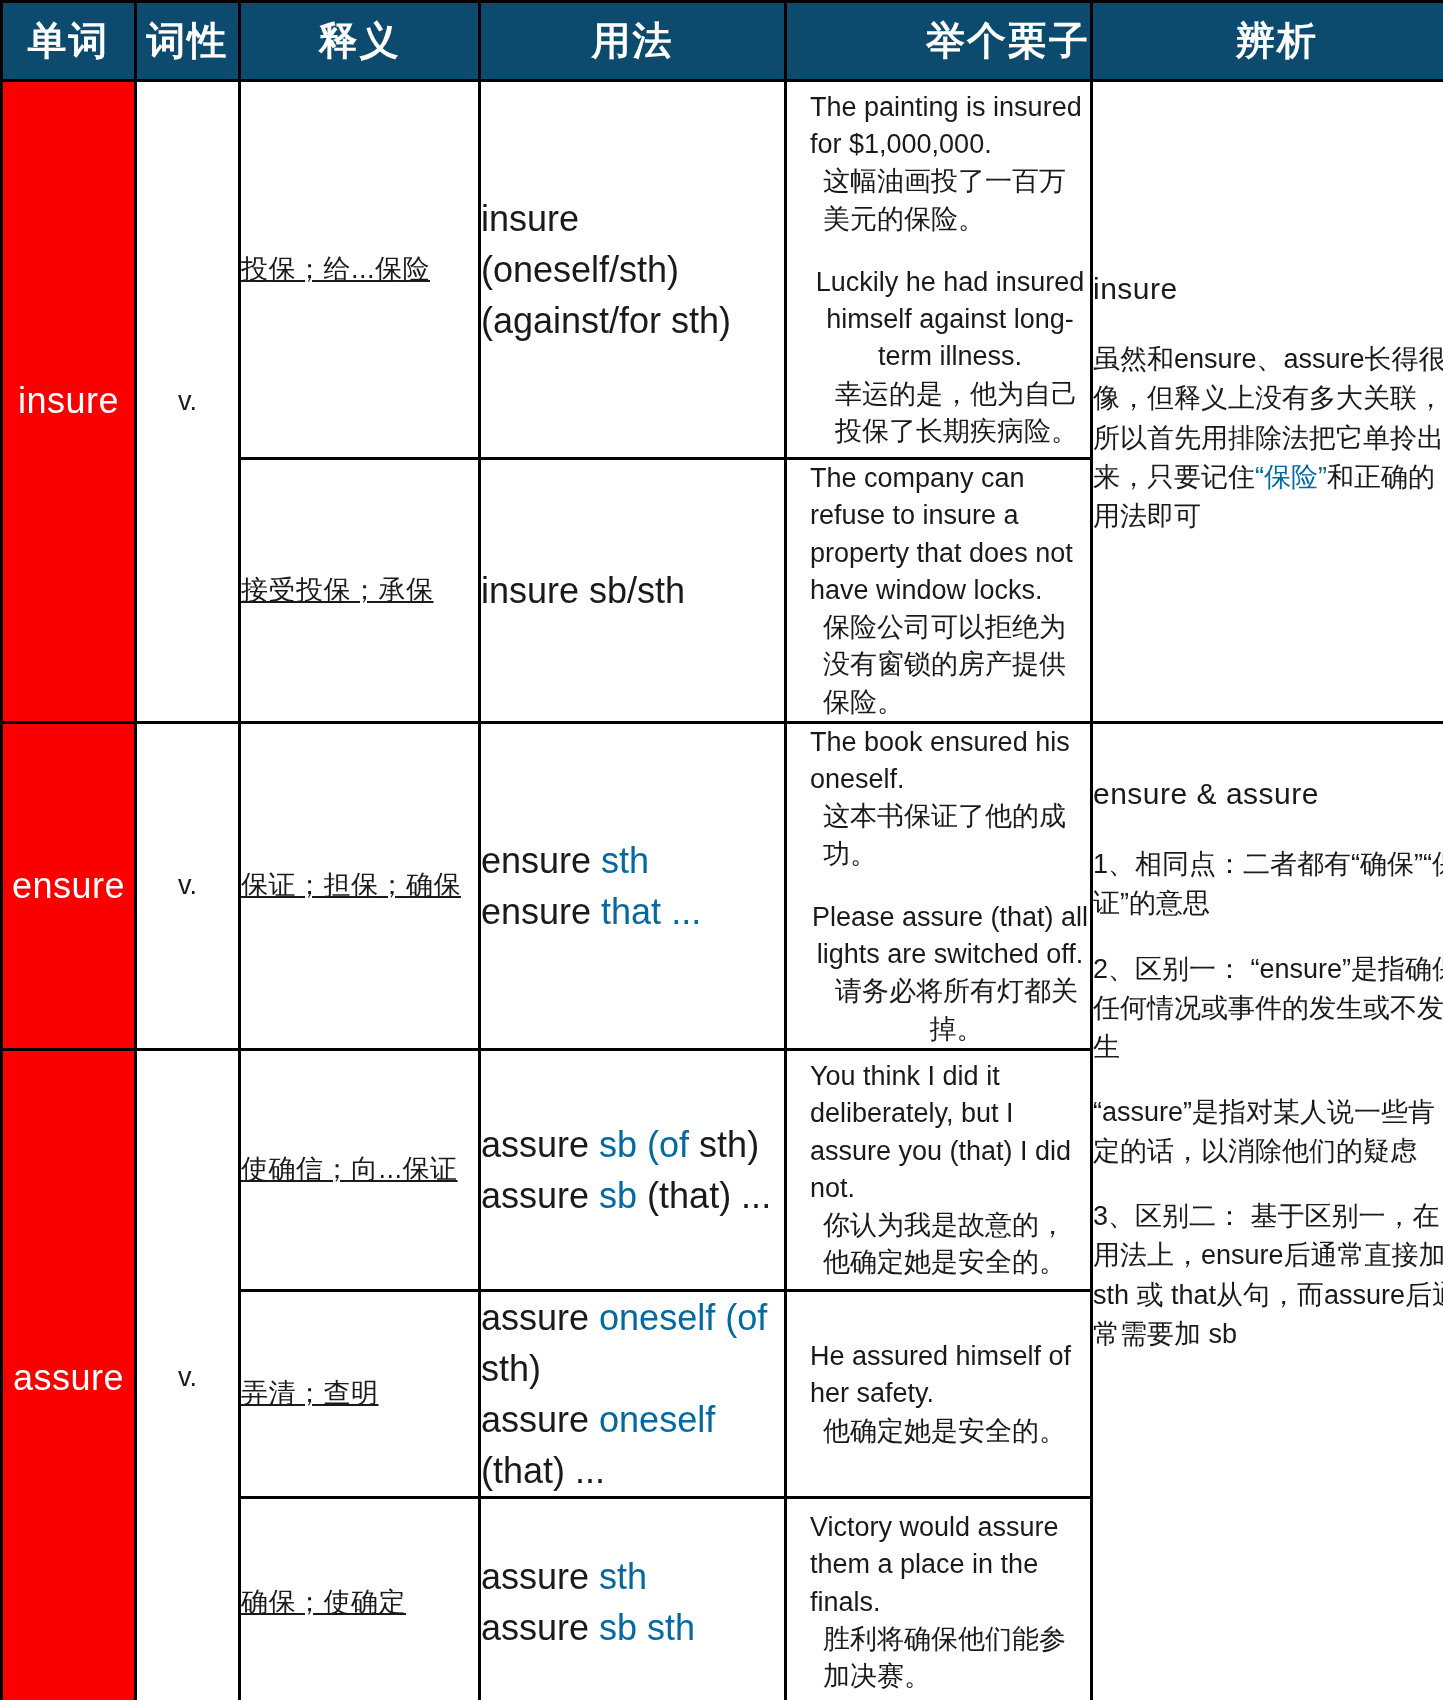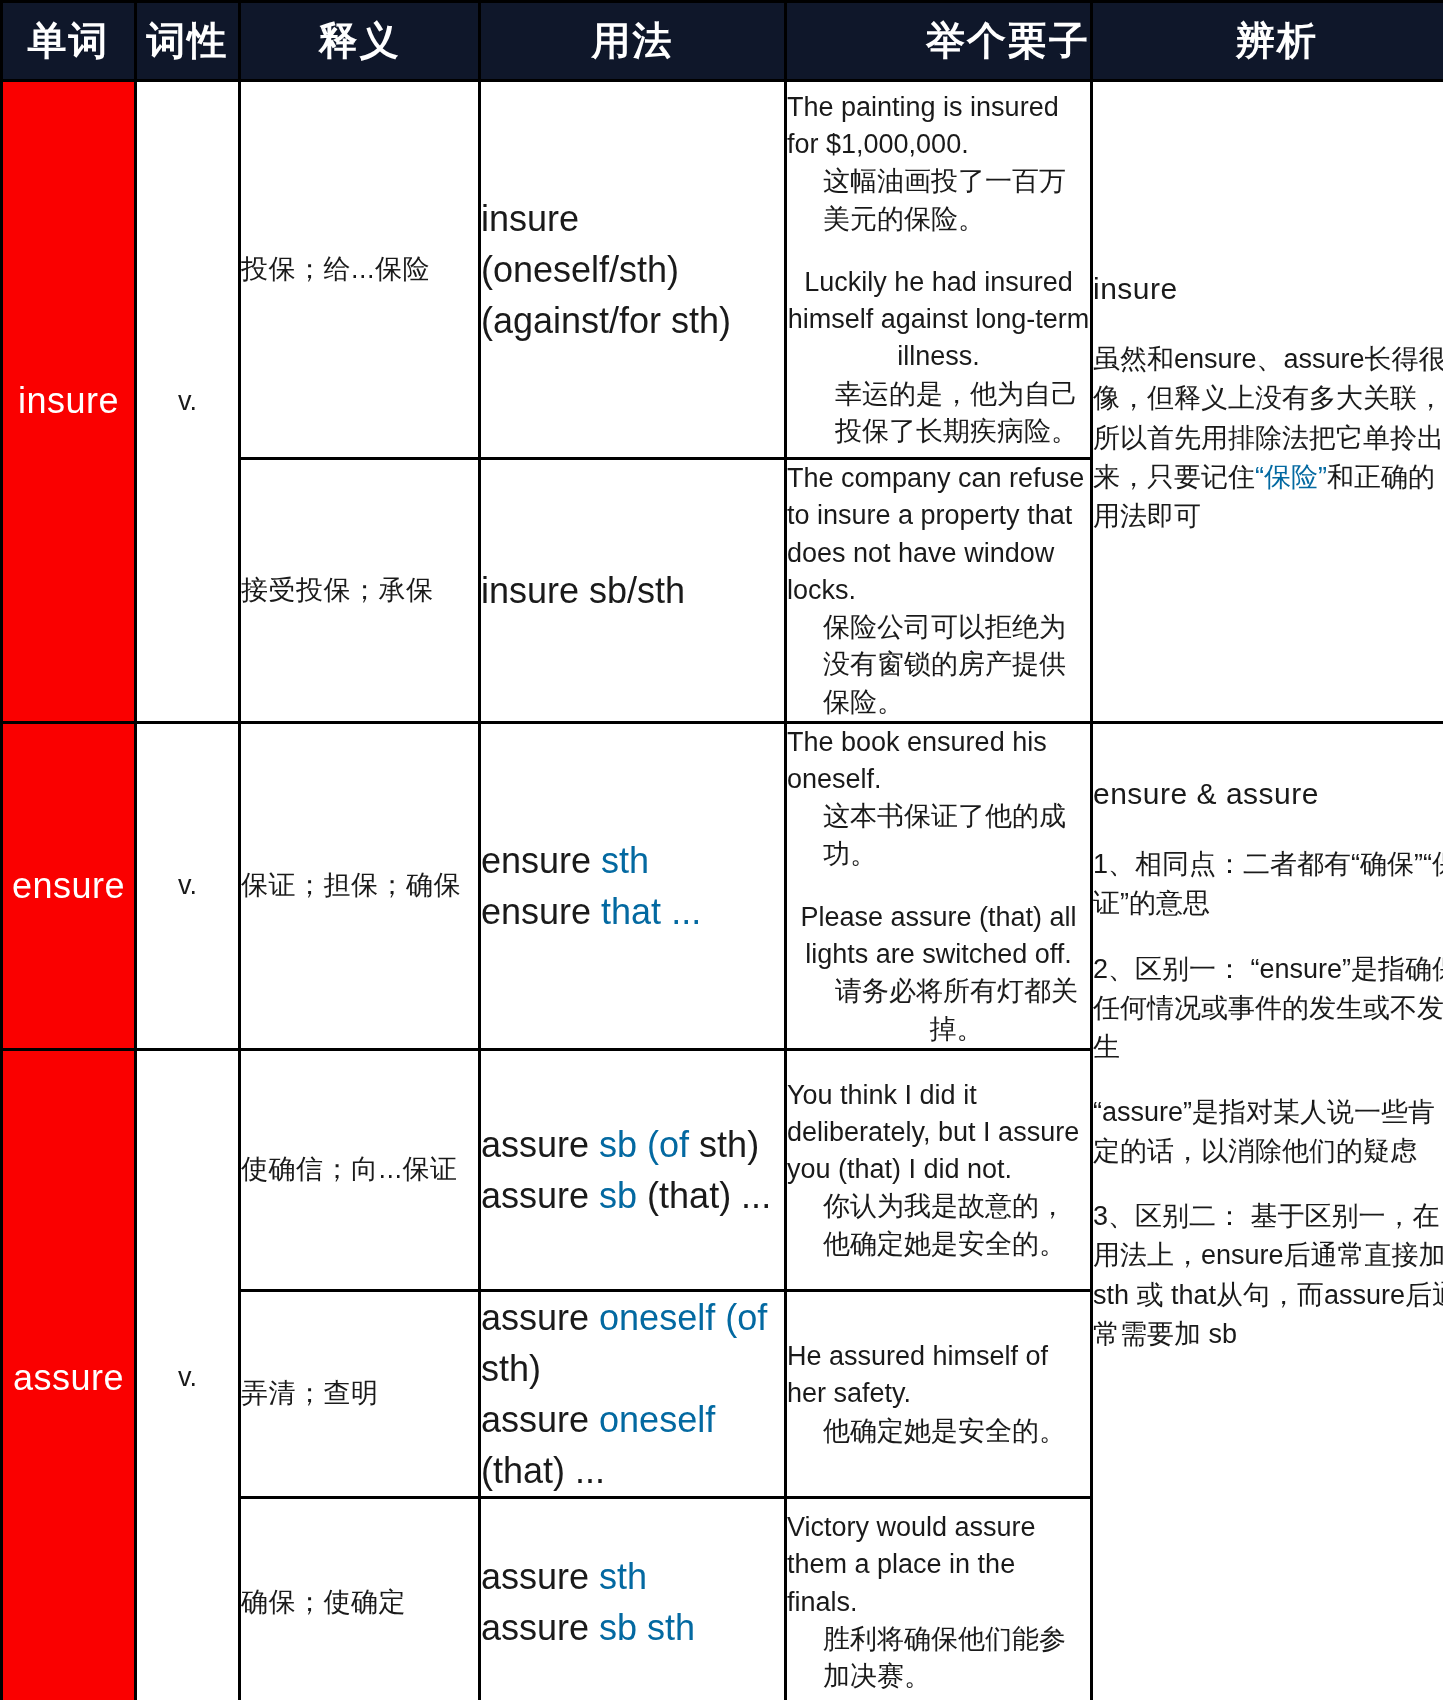--- a/index.html
+++ b/index.html
@@ -23,21 +23,21 @@
 
   table.vocab-table td,
   table.vocab-table th {
     border: 3px solid #000000;
     vertical-align: middle;
     padding: 0;
   }
 
   
   thead th {
-    background: #0f172a;
+    background: #0c4a6e;
     color: #ffffff;
     font-size: 39px;
     font-weight: bold;
     letter-spacing: 2px;
     text-align: center;
     height: 76px;
     border-color: #000000;
   }
   thead th.h-word      { width: 131px; }
   thead th.h-pos       { width: 101px; }
@@ -64,20 +64,21 @@
     vertical-align: middle;
   }
 
   
   td.meaning-cell {
     font-size: 27px;
     padding: 10px 16px 10px 14px;
     line-height: 1.45;
     vertical-align: middle;
     letter-spacing: 0.5px;
+    text-decoration: underline;
   }
 
   
   td.usage-cell {
     font-size: 36px;
     padding: 10px 8px 10px 12px;
     line-height: 1.42;
     vertical-align: middle;
     white-space: pre-line;
   }
@@ -85,21 +86,21 @@
 
   
   td.example-cell {
     font-size: 27px;
     padding: 12px 8px 12px 12px;
     line-height: 1.38;
     vertical-align: top;
   }
   .ex-block { display: block; }
   .ex-block + .ex-block { margin-top: 26px; text-align: center; }
-  .ex-en { display: block; }
+  .ex-en { display: block; padding-left: 23px; }
   .ex-zh { display: block; padding-left: 36px; }
 
   
   td.analysis-cell {
     font-size: 27px;
     padding: 14px 10px 14px 12px;
     line-height: 1.45;
     vertical-align: middle;
   }
   td.analysis-cell.top-align { vertical-align: top; padding-top: 48px; }

